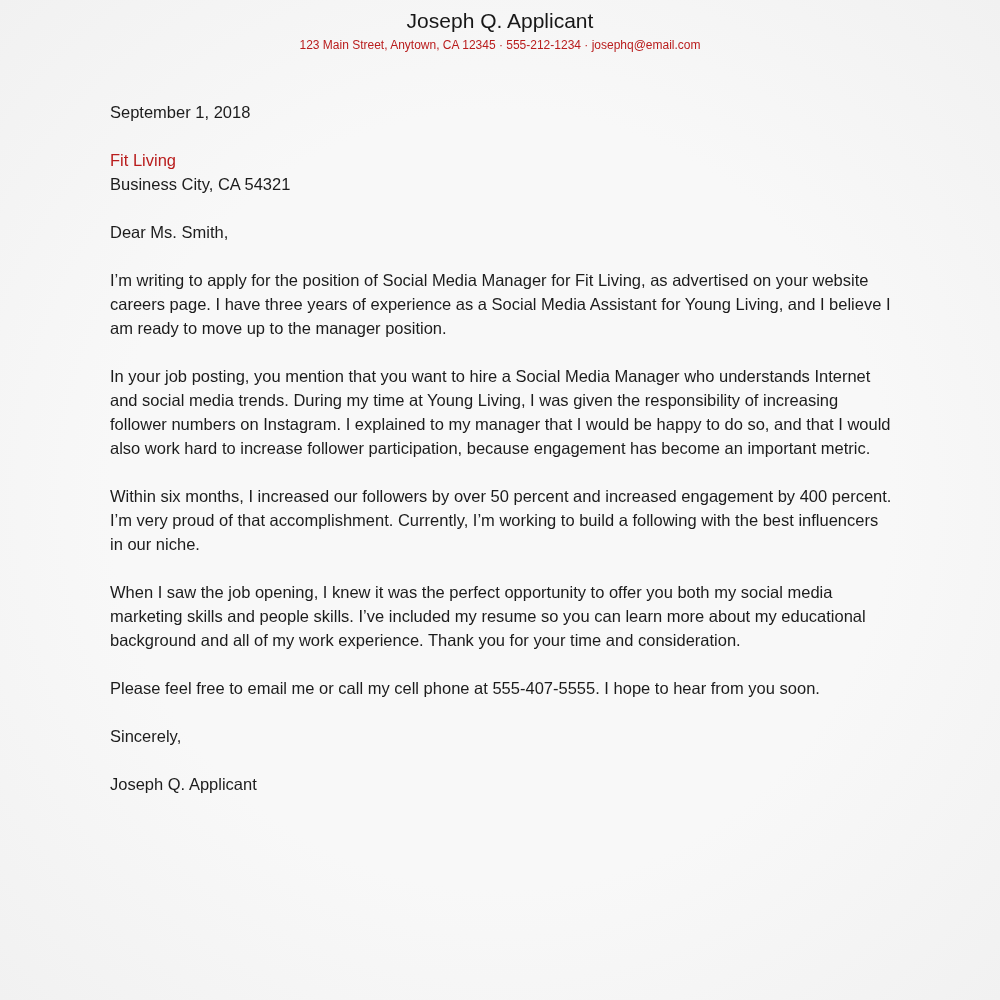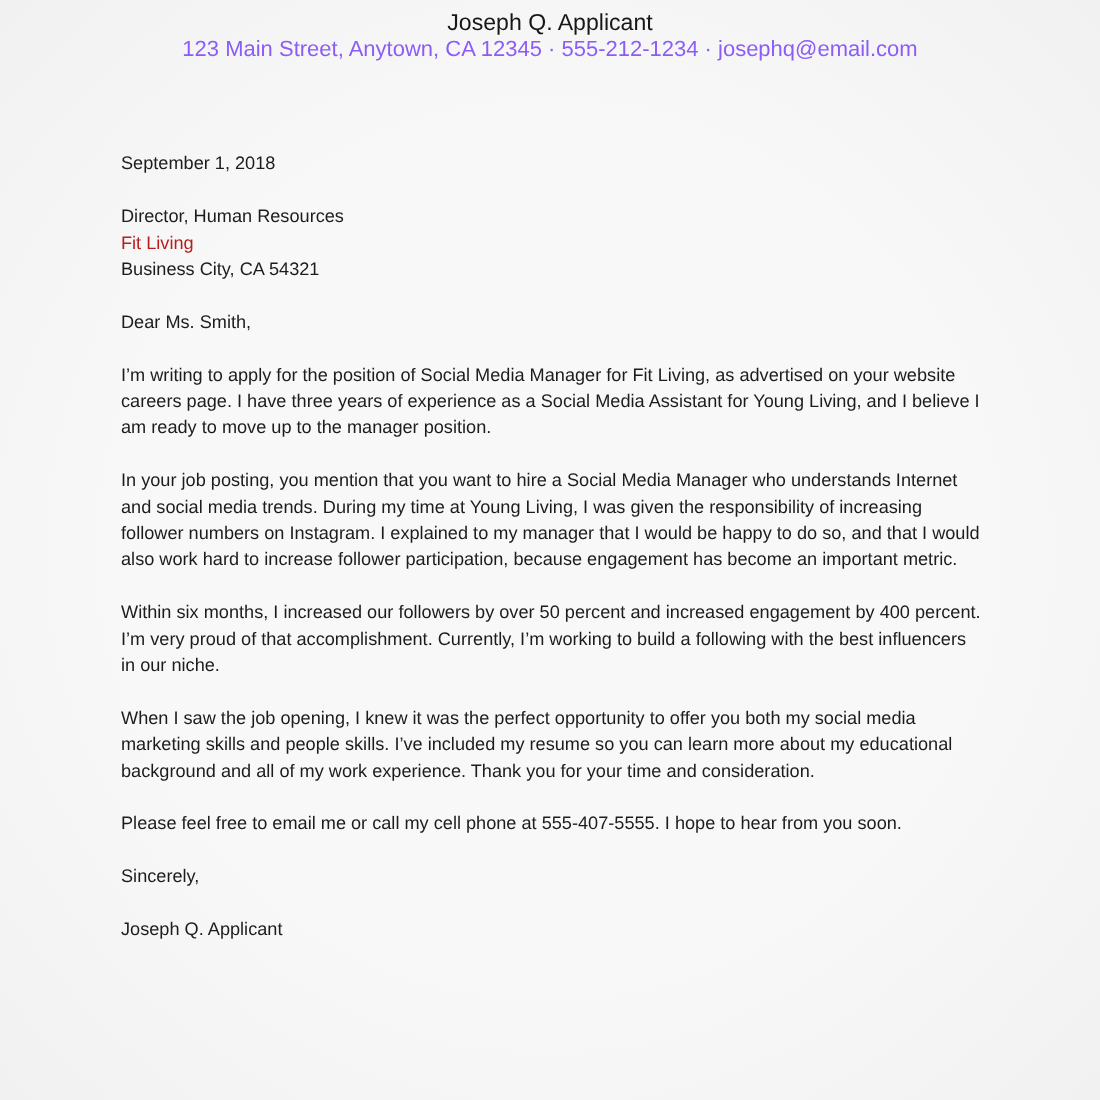--- a/index.html
+++ b/index.html
@@ -24,27 +24,27 @@
     text-align: center;
     padding-top: 7px;
   }
   .sender-name {
     font-size: 21px;
     line-height: 27px;
     font-weight: 400;
     color: #171717;
   }
   .sender-contact {
-    font-size: 20px;
+    font-size: 12px;
     line-height: 22px;
     font-weight: 400;
-    color: #8b5cf6;
+    color: #b91c1c;
   }
   .letter-body {
-    margin: 81px 100px 0 110px;
+    margin: 44px 100px 0 110px;
     width: 782px;
     font-size: 16.5px;
     line-height: 24px;
   }
   .letter-body p {
     margin: 0 0 24px 0;
   }
   .block {
     margin: 0 0 24px 0;
   }
@@ -68,21 +68,20 @@
     <div class="sender-contact">123 Main Street, Anytown, CA 12345 · 555-212-1234 · josephq@email.com</div>
   </div>
 
   <div class="letter-body">
 
     <div class="block">
       <div>September 1, 2018</div>
     </div>
 
     <div class="block">
-      <div>Director, Human Resources</div>
       <div class="company-muted">Fit Living</div>
       <div>Business City, CA 54321</div>
     </div>
 
     <p>Dear Ms. Smith,</p>
 
     <p>I’m writing to apply for the position of Social Media Manager for Fit Living, as advertised on your website careers page. I have three years of experience as a Social Media Assistant for Young Living, and I believe I am ready to move up to the manager position.</p>
 
     <p>In your job posting, you mention that you want to hire a Social Media Manager who understands Internet and social media trends. During my time at Young Living, I was given the responsibility of increasing follower numbers on Instagram. I explained to my manager that I would be happy to do so, and that I would also work hard to increase follower participation, because engagement has become an important metric.</p>
 

